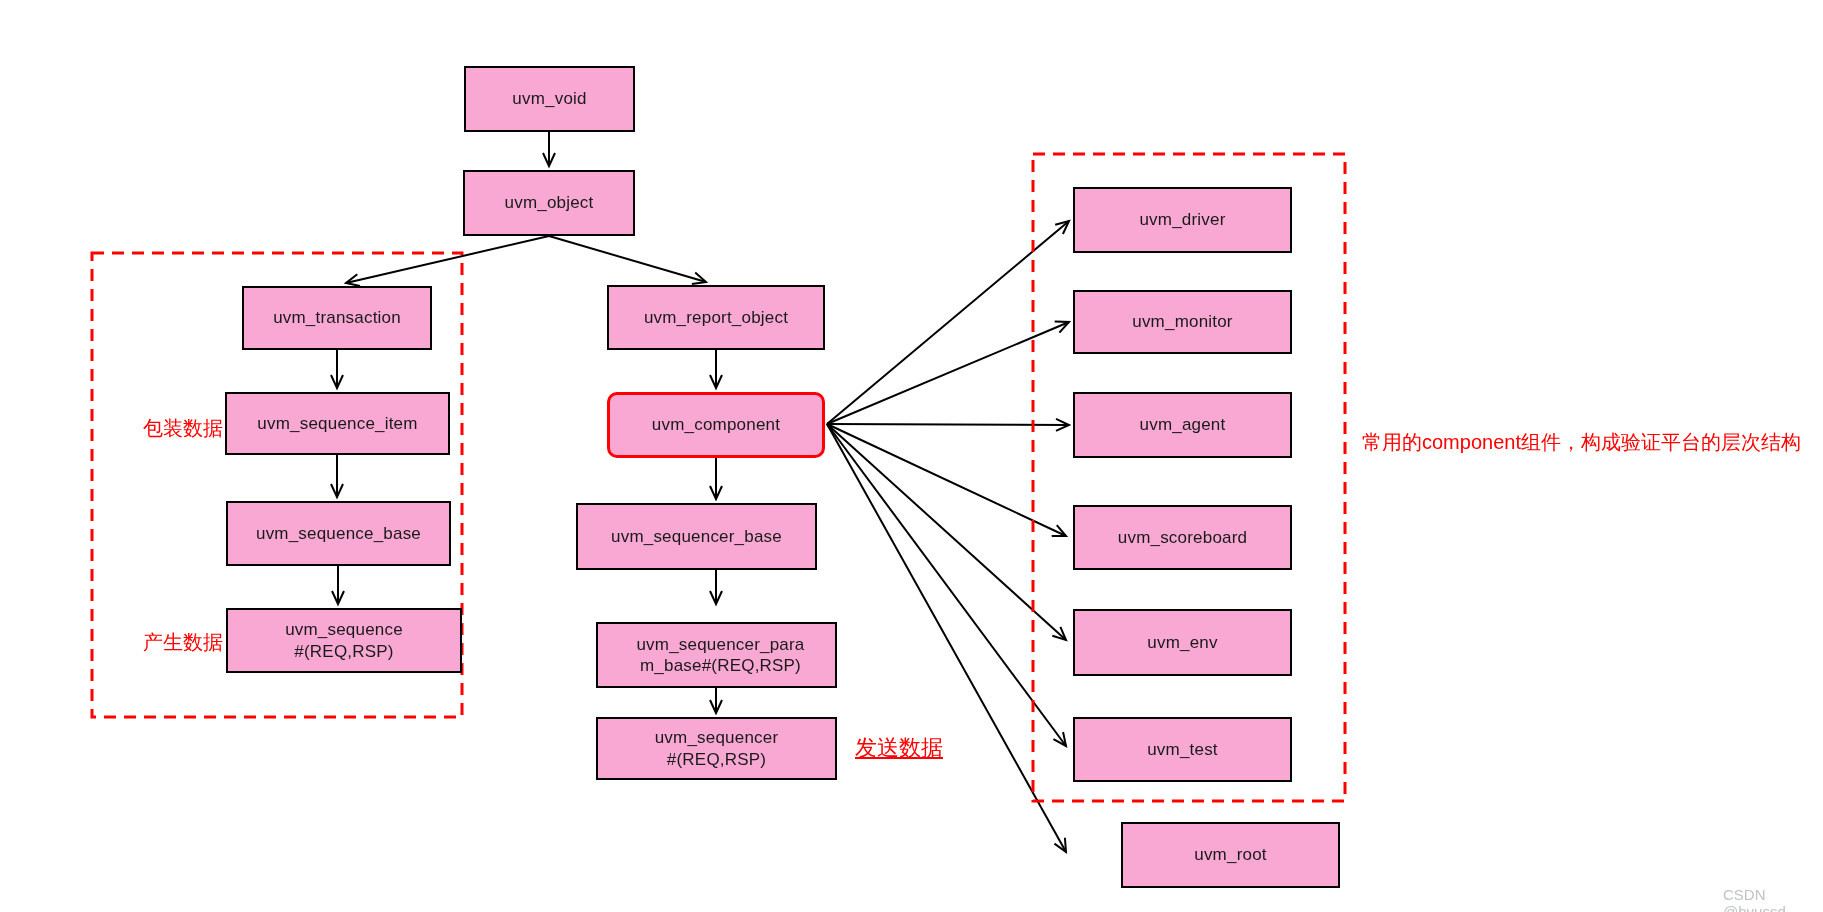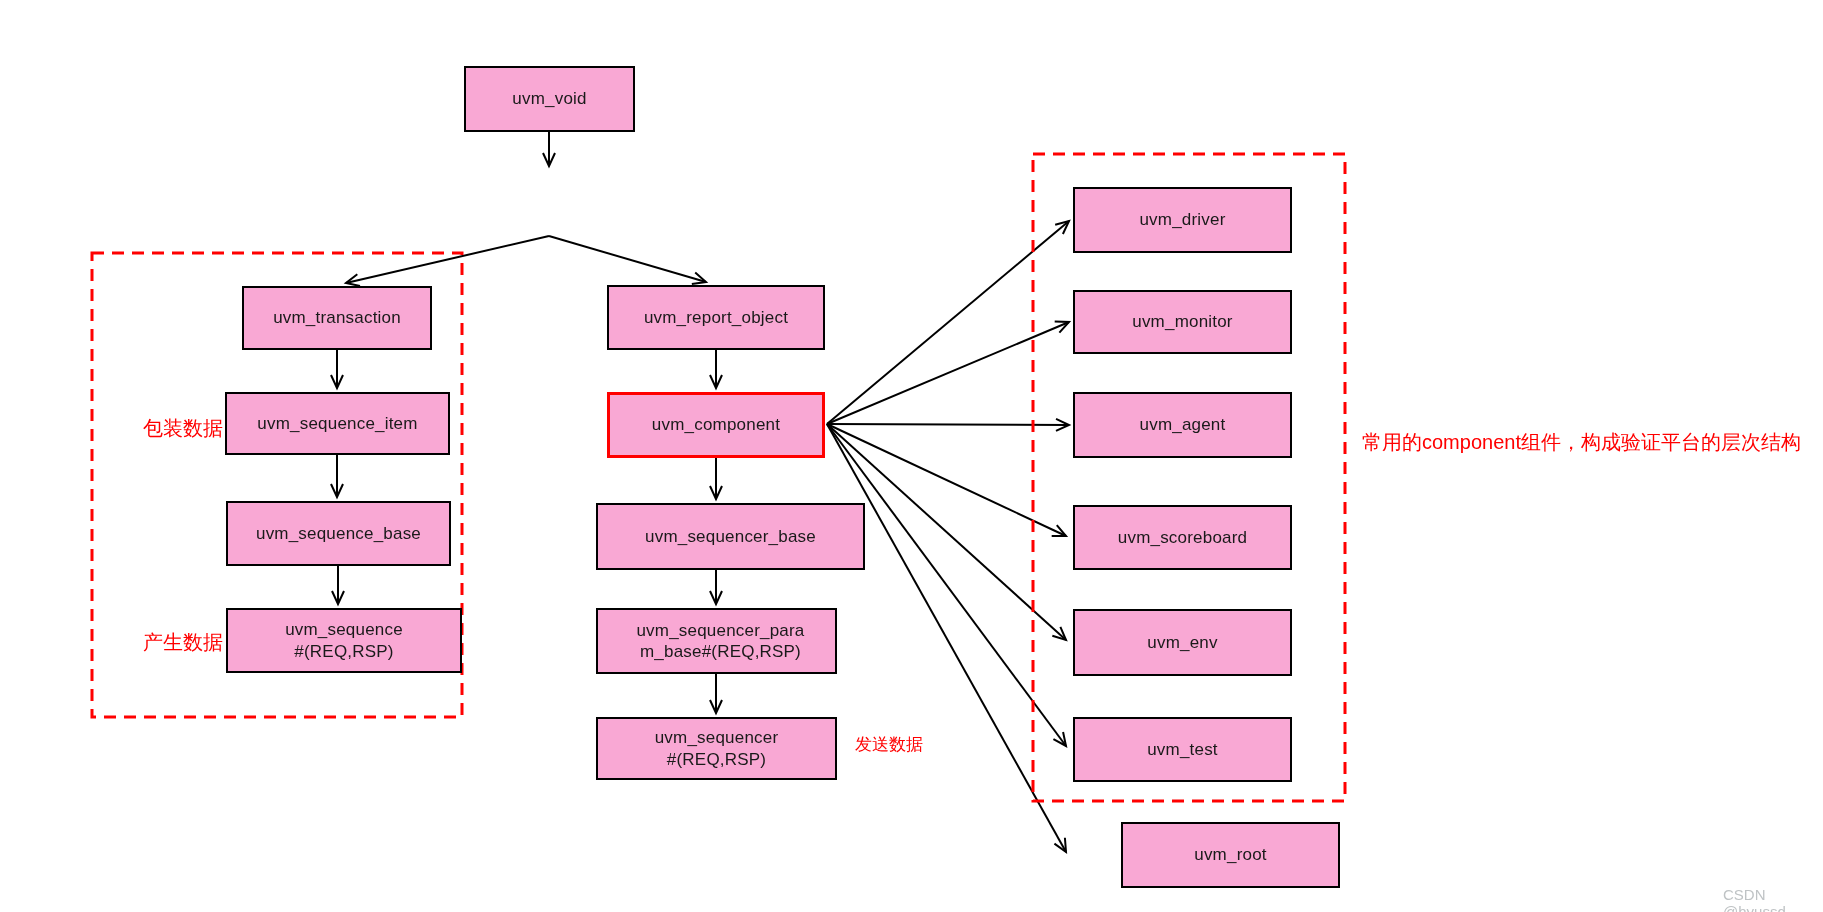--- a/index.html
+++ b/index.html
@@ -90,20 +90,23 @@
     <g stroke="#ff0000" stroke-width="3" fill="none" stroke-dasharray="12,8">
       <rect x="92" y="253" width="370" height="464"></rect>
       <rect x="1033" y="154" width="312" height="647"></rect>
     </g>
   </svg>
 
   <div class="node" style="left:464px;top:66px;width:171px;height:66px;">
     <span class="node-label">uvm_void</span>
   </div>
 
+  <div class="node" style="left:463px;top:170px;width:172px;height:66px;">
+    <span class="node-label">uvm_object</span>
+  </div>
 
   <div class="node" style="left:242px;top:286px;width:190px;height:64px;">
     <span class="node-label">uvm_transaction</span>
   </div>
 
   <div class="node" style="left:225px;top:392px;width:225px;height:63px;">
     <span class="node-label">uvm_sequence_item</span>
   </div>
 
   <div class="node" style="left:226px;top:501px;width:225px;height:65px;">
@@ -112,29 +115,29 @@
 
   <div class="node" style="left:226px;top:608px;width:236px;height:65px;">
     <span class="node-label">uvm_sequence
 #(REQ,RSP)</span>
   </div>
 
   <div class="node" style="left:607px;top:285px;width:218px;height:65px;">
     <span class="node-label">uvm_report_object</span>
   </div>
 
-  <div class="node red-border" style="left:607px;top:392px;width:218px;height:66px;">
+  <div class="node red-border" style="left:607px;top:392px;width:218px;height:66px;border-radius:10px;">
     <span class="node-label">uvm_component</span>
   </div>
 
-  <div class="node" style="left:596px;top:503px;width:269px;height:67px;">
+  <div class="node" style="left:576px;top:503px;width:241px;height:67px;">
     <span class="node-label">uvm_sequencer_base</span>
   </div>
 
-  <div class="node" style="left:596px;top:608px;width:241px;height:66px;padding-left:8px;">
+  <div class="node" style="left:596px;top:622px;width:241px;height:66px;padding-left:8px;">
     <span class="node-label">uvm_sequencer_para
 m_base#(REQ,RSP)</span>
   </div>
 
   <div class="node" style="left:596px;top:717px;width:241px;height:63px;">
     <span class="node-label">uvm_sequencer
 #(REQ,RSP)</span>
   </div>
 
   <div class="node" style="left:1073px;top:187px;width:219px;height:66px;">
@@ -162,20 +165,20 @@
   </div>
 
   <div class="node" style="left:1073px;top:822px;width:219px;height:66px;margin-left:48px;">
     <span class="node-label">uvm_root</span>
   </div>
 
   <div class="annot" style="left:143px;top:416px;">包装数据</div>
 
   <div class="annot" style="left:143px;top:630px;">产生数据</div>
 
-  <div class="annot" style="left:855px;top:735px;font-size:17px;">发送数据</div>
+  <div class="annot" style="left:855px;top:735px;font-size:22px;text-decoration:underline;">发送数据</div>
 
 
   <div class="annot" style="left:1362px;top:430px;">常用的component组件，构成验证平台的层次结构</div>
 
   <div class="watermark" style="left:1723px;top:886px;">CSDN @hyussd</div>
 
 </div>
 
 </body></html>

